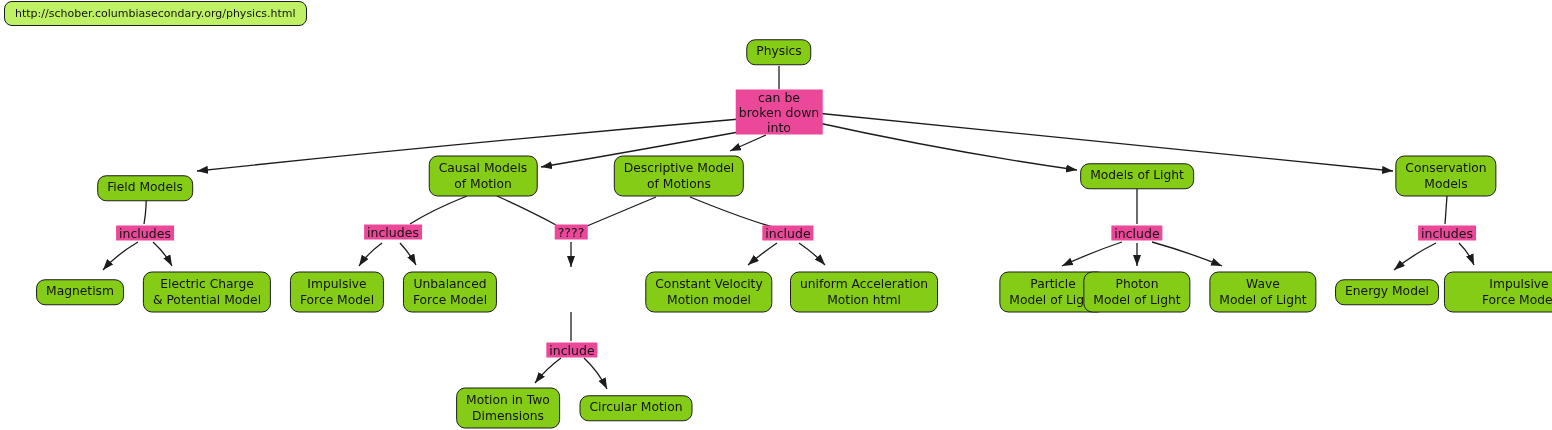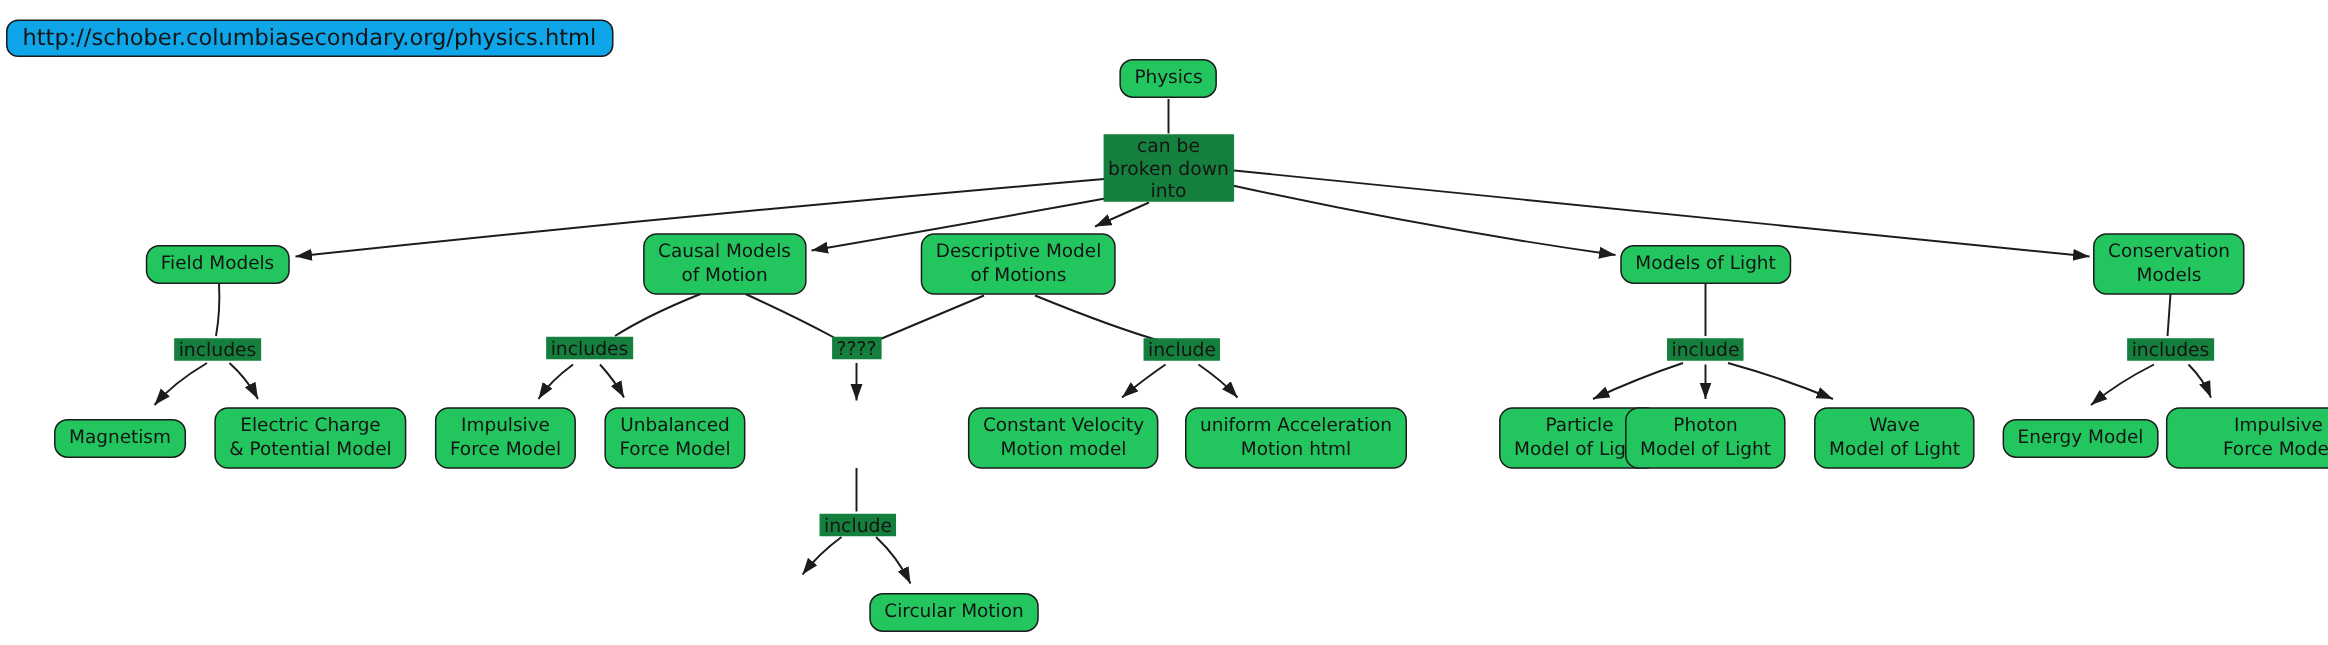--- a/index.html
+++ b/index.html
@@ -5,33 +5,33 @@
   html, body { margin:0; padding:0; background:#ffffff; }
   #stage {
     position:relative; width:1552px; height:430px; overflow:hidden;
     font-family:"DejaVu Sans", sans-serif; color:#141414; background:#ffffff;
   }
   #wires { position:absolute; left:0; top:0; z-index:1; }
   .ln { fill:none; stroke:#1c1c1c; stroke-width:1.3px; }
   .ar { marker-end:url(#arrowhead); }
   .lbl {
     position:absolute; transform:translate(-50%,-50%); z-index:2;
-    background:#15803d; padding:0 3px;
+    background:#ec4899; padding:0 3px;
     font-size:12.5px; line-height:15px; text-align:center; white-space:pre-line;
   }
   .node {
     position:absolute; transform:translate(-50%,-50%); z-index:3;
-    background:#22c55e; border:1.5px solid #1c1c1c; border-radius:9px;
+    background:#84cc16; border:1.5px solid #1c1c1c; border-radius:9px;
     padding:4px 9px; font-size:12.3px; line-height:15.5px; text-align:center;
     white-space:pre; box-sizing:border-box;
   }
   .url-box {
-    position:absolute; left:4px; top:13px; z-index:3;
-    background:#0ea5e9; border:1.5px solid #1c1c1c; border-radius:8px;
-    padding:3px 10px; font-size:15px; line-height:17px; white-space:pre;
+    position:absolute; left:4px; top:1px; z-index:3;
+    background:#bef264; border:1.5px solid #1c1c1c; border-radius:8px;
+    padding:3px 10px; font-size:11px; line-height:17px; white-space:pre;
   }
 </style>
 </head>
 <body>
 
 <div id="stage">
 
   <svg id="wires" width="1552" height="430" viewBox="0 0 1552 430">
     <defs>
       <marker id="arrowhead" markerWidth="13" markerHeight="10" refX="11" refY="4" orient="auto" markerUnits="userSpaceOnUse">
@@ -83,21 +83,21 @@
   <div class="lbl" style="left:145px; top:233px;">includes</div>
   <div class="lbl" style="left:393px; top:232px;">includes</div>
   <div class="lbl" style="left:571px; top:232px;">????</div>
   <div class="lbl" style="left:788px; top:233px;">include</div>
   <div class="lbl" style="left:1137px; top:233px;">include</div>
   <div class="lbl" style="left:1447px; top:233px;">includes</div>
   <div class="lbl" style="left:572px; top:350px;">include</div>
 
   <div class="node" style="left:779px; top:52px;">Physics</div>
 
-  <div class="node" style="left:145px; top:176px;">Field Models</div>
+  <div class="node" style="left:145px; top:188px;">Field Models</div>
   <div class="node" style="left:483px; top:176px;">Causal Models
 of Motion</div>
   <div class="node" style="left:679px; top:176px;">Descriptive Model
 of Motions</div>
   <div class="node" style="left:1446px; top:176px;">Conservation
 Models</div>
   <div class="node" style="left:1137px; top:176px;">Models of Light</div>
 
   <div class="node" style="left:80px; top:292px;">Magnetism</div>
   <div class="node" style="left:207px; top:292px;">Electric Charge
@@ -113,15 +113,17 @@
   <div class="node" style="left:1011px; top:292px;margin-left:42px;">Particle
 Model of Light</div>
   <div class="node" style="left:1137px; top:292px;">Photon
 Model of Light</div>
   <div class="node" style="left:1263px; top:292px;">Wave
 Model of Light</div>
   <div class="node" style="left:1387px; top:292px;">Energy Model</div>
   <div class="node" style="left:1505px; top:292px;padding-left:37px;">Impulsive
 Force Model</div>
 
+  <div class="node" style="left:508px; top:408px;">Motion in Two
+Dimensions</div>
   <div class="node" style="left:636px; top:408px;">Circular Motion</div>
 
 </div>
 
 </body></html>

